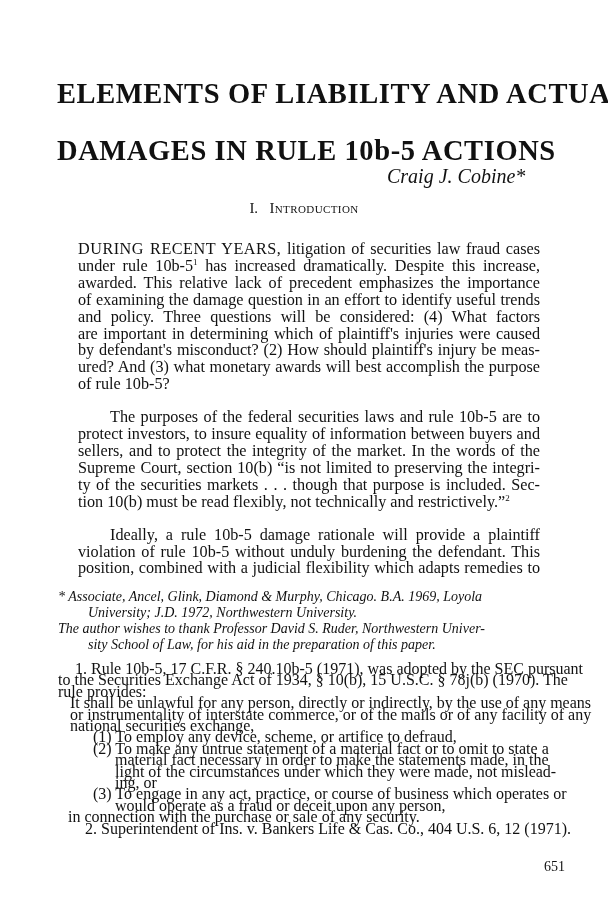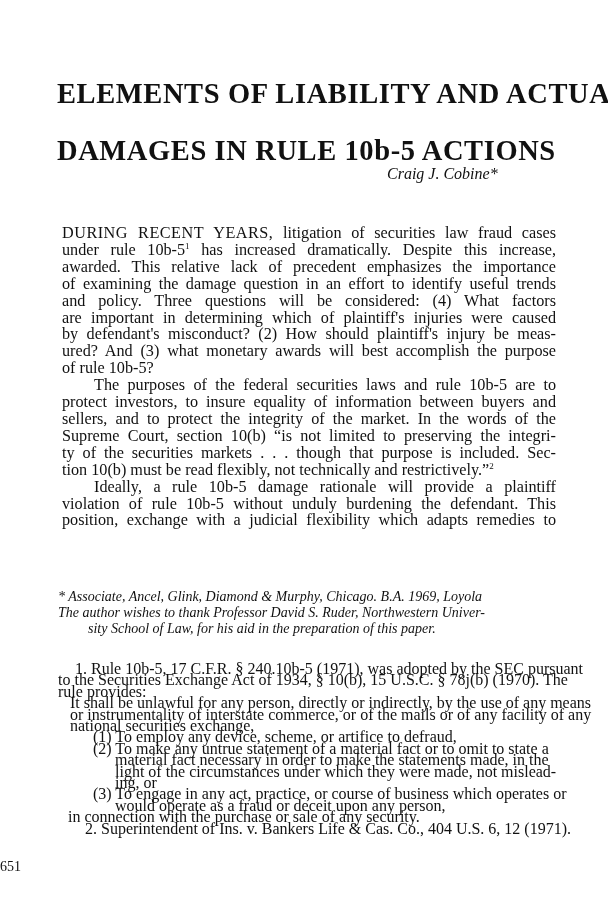--- a/index.html
+++ b/index.html
@@ -4,50 +4,54 @@
 <style>
   html, body { margin: 0; padding: 0; background: #ffffff; }
   body { width: 608px; height: 907px; position: relative; overflow: hidden;
          font-family: "Liberation Serif", "DejaVu Serif", serif; color: #111; }
   .page { position: absolute; left: 0; top: 0; width: 608px; height: 907px; }
   .title { position: absolute; left: 57px; width: 520px;
            font-family: "Liberation Serif", serif; font-weight: bold;
            font-size: 28.5px; letter-spacing: 0.6px; line-height: 1; white-space: nowrap; }
   .t1 { top: 80px; }
   .t2 { top: 121px; margin-top: 16px; }
-  .author { position: absolute; left: 387px; top: 165px; font-style: italic; font-size: 16px; }
+  .author { position: absolute; left: 387px; top: 165px; font-style: italic; font-size: 20px; }
   .section { position: absolute; left: 0; width: 608px; top: 200px; text-align: center; font-size: 15px; }
   .section .sc { font-variant: small-caps; letter-spacing: 0.4px; }
   .body { position: absolute; left: 62px; width: 494px; top: 225px; font-size: 16.2px; line-height: 16.9px; text-align: justify; }
-  .body p { margin: 0; }
+  .body p { margin: 16px; }
   .body .lead { letter-spacing: 0.5px; }
   .line { display: block; text-align: justify; text-align-last: justify; white-space: nowrap; }
   .line.last { text-align-last: left; }
   sup { font-size: 9px; line-height: 0; vertical-align: 6px; }
   .fn-star { position: absolute; left: 58px; top: 589px; width: 500px; font-style: italic; font-size: 14px; line-height: 16px; }
   .fn-star .l { display: block; white-space: nowrap; }
   .fn-star .hang { padding-left: 16px; }
   .notes { position: absolute; left: 58px; top: 663px; width: 500px; font-size: 16px; line-height: 11.4px; }
   .notes .l { display: block; white-space: nowrap; }
   .notes .ind1 { padding-left: 10px; }
   .notes .q { padding-left: 12px; }
   .notes .item { padding-left: 35px; }
   .notes .item2 { padding-left: 57px; }
-  .pagenum { position: absolute; left: 0; width: 565px; top: 859px; text-align: left; font-size: 14px; }
+  .pagenum { position: absolute; left: 0; width: 565px; top: 859px; text-align: right; font-size: 14px; }
 </style>
 </head>
 <body>
 
 <div class="page">
 
   <div class="title t1">ELEMENTS OF LIABILITY AND ACTUAL</div>
   <div class="title t2">DAMAGES IN RULE 10b-5 ACTIONS</div>
 
   <div class="author">Craig J. Cobine*</div>
 
+  <div class="section">
+    <span>I.</span>&nbsp;&nbsp;
+    <span class="sc">Introduction</span>
+  </div>
 
   <div class="body">
     <p>
       <span class="line"><span class="lead">DURING RECENT YEARS,</span><span> litigation of securities law fraud cases</span></span>
       <span class="line"><span>under rule 10b-5</span><sup>1</sup><span> has increased dramatically.  Despite this increase,</span></span>
       <span class="line">awarded.  This relative lack of precedent emphasizes the importance</span>
       <span class="line">of examining the damage question in an effort to identify useful trends</span>
       <span class="line">and policy.  Three questions will be considered:  (4) What factors</span>
       <span class="line">are important in determining which of plaintiff's injuries were caused</span>
       <span class="line">by defendant's misconduct?  (2) How should plaintiff's injury be meas-</span>
@@ -58,26 +62,27 @@
       <span class="line" style="padding-left:32px">The purposes of the federal securities laws and rule 10b-5 are to</span>
       <span class="line">protect investors, to insure equality of information between buyers and</span>
       <span class="line">sellers, and to protect the integrity of the market.  In the words of the</span>
       <span class="line">Supreme Court, section 10(b) “is not limited to preserving the integri-</span>
       <span class="line">ty of the securities markets . . . though that purpose is included.  Sec-</span>
       <span class="line last"><span>tion 10(b) must be read flexibly, not technically and restrictively.”</span><sup>2</sup></span>
     </p>
     <p>
       <span class="line" style="padding-left:32px">Ideally, a rule 10b-5 damage rationale will provide a plaintiff</span>
       <span class="line">violation of rule 10b-5 without unduly burdening the defendant.  This</span>
-      <span class="line">position, exchange with a judicial flexibility which adapts remedies to</span>
+      <span class="line">position, combined with a judicial flexibility which adapts remedies to</span>
     </p>
   </div>
 
   <div class="fn-star">
     <span class="l">* Associate, Ancel, Glink, Diamond &amp; Murphy, Chicago.  B.A. 1969, Loyola</span>
+    <span class="l hang" style="padding-left:30px">University; J.D. 1972, Northwestern University.</span>
     <span class="l">The author wishes to thank Professor David S. Ruder, Northwestern Univer-</span>
     <span class="l" style="padding-left:30px">sity School of Law, for his aid in the preparation of this paper.</span>
   </div>
 
   <div class="notes">
     <span class="l" style="padding-left:17px">1.  Rule 10b-5, 17 C.F.R. § 240.10b-5 (1971), was adopted by the SEC pursuant</span>
     <span class="l">to the Securities Exchange Act of 1934, § 10(b), 15 U.S.C. § 78j(b) (1970).  The</span>
     <span class="l">rule provides:</span>
     <span class="l q">It shall be unlawful for any person, directly or indirectly, by the use of any means</span>
     <span class="l q">or instrumentality of interstate commerce, or of the mails or of any facility of any</span>

